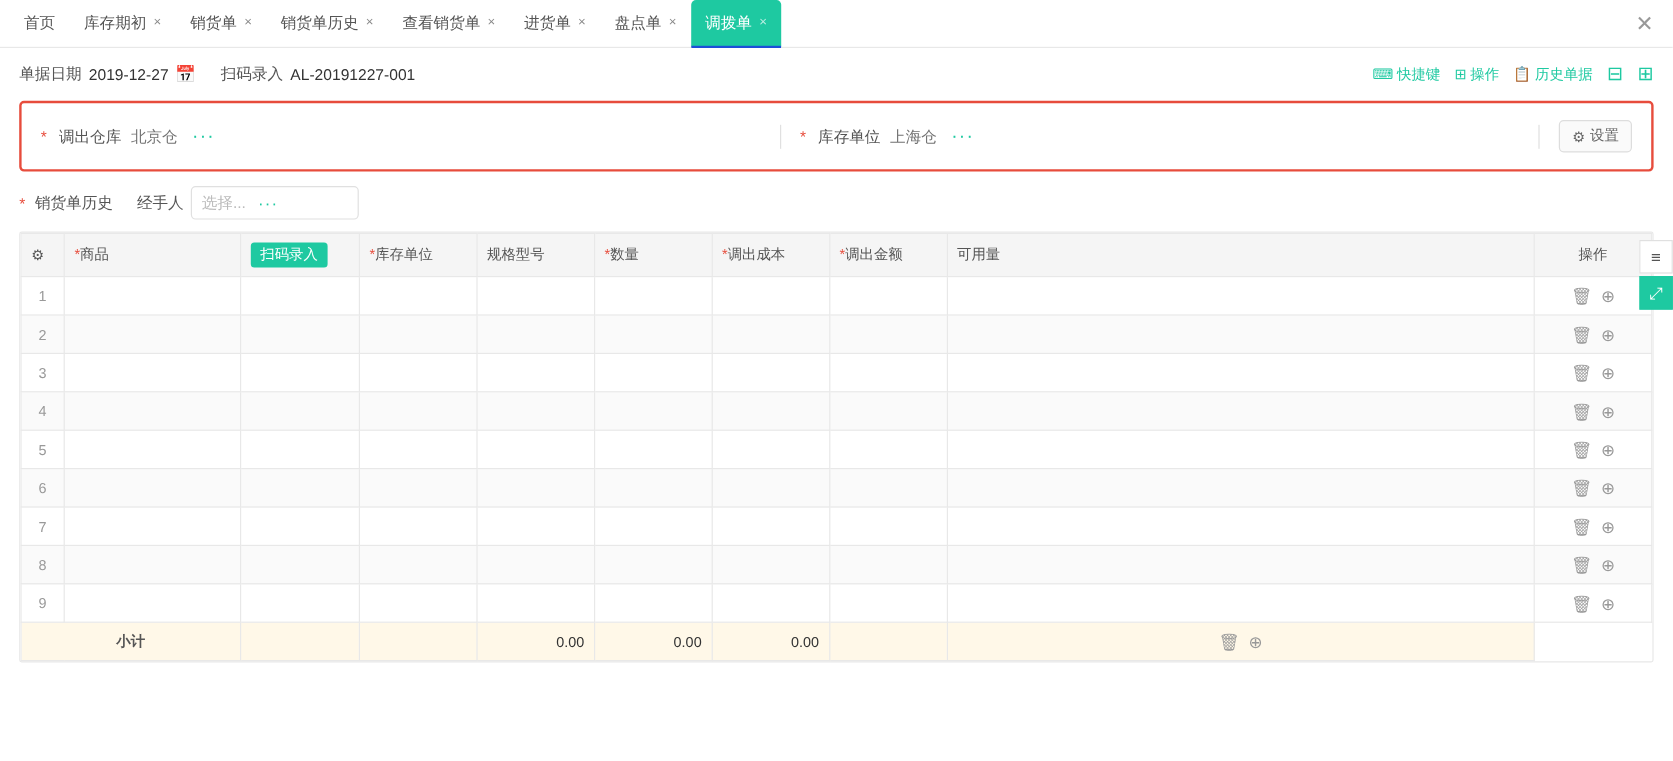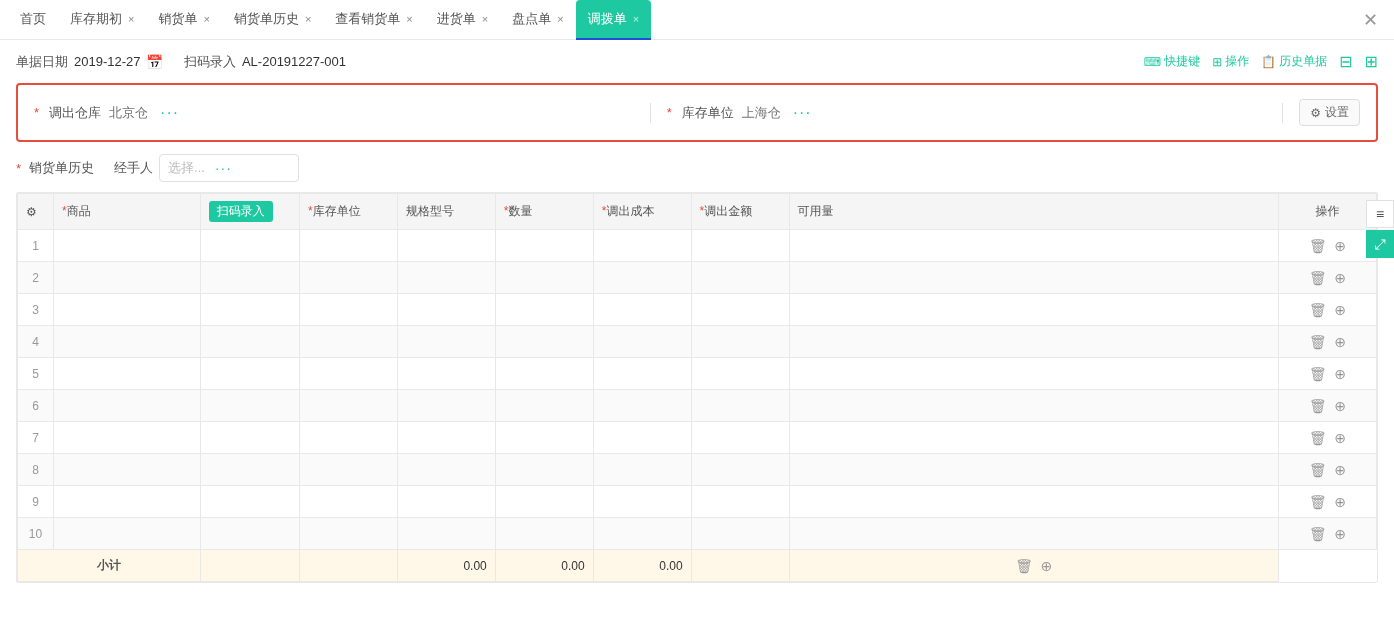--- a/index.html
+++ b/index.html
@@ -479,35 +479,20 @@
             <td style="min-width: 80px;"></td>
             <td style="min-width: 80px;"></td>
             <td style="min-width: 80px;"></td>
             <td style="min-width: 80px;"></td>
             <td style="min-width: 400px;"></td>
             <td class="ops-col">
       <span class="op-icon">🗑</span>
       <span class="op-icon">⊕</span>
     </td>
           </tr>
-          <tr>
-            <td class="row-num">10</td>
-            <td style="min-width: 120px;"></td>
-            <td></td>
-            <td style="min-width: 80px;"></td>
-            <td style="min-width: 80px;"></td>
-            <td style="min-width: 80px;"></td>
-            <td style="min-width: 80px;"></td>
-            <td style="min-width: 80px;"></td>
-            <td style="min-width: 400px;"></td>
-            <td class="ops-col">
-      <span class="op-icon">🗑</span>
-      <span class="op-icon">⊕</span>
-    </td>
-          </tr>
           <tr class="subtotal-row">
     <td class="row-num" colspan="2" style="font-weight:bold;color:#555;">小计</td>
     <td></td>
     <td></td>
     <td class="number-val">0.00</td>
     <td class="number-val">0.00</td>
     <td class="number-val">0.00</td>
     <td></td>
     <td class="ops-col">
       <span class="op-icon">🗑</span>

